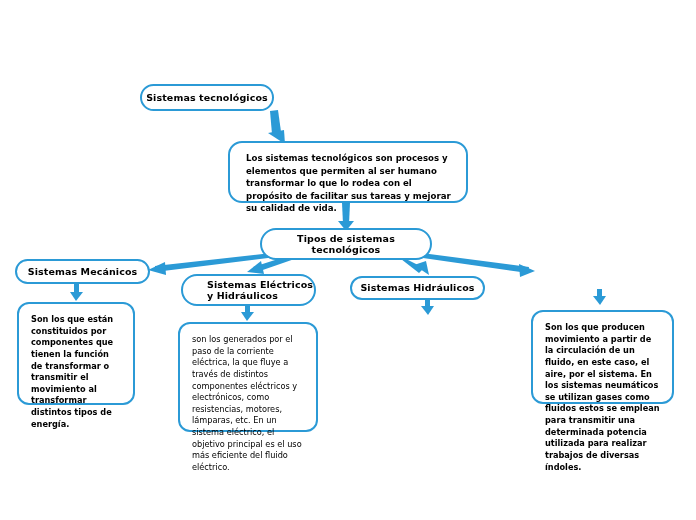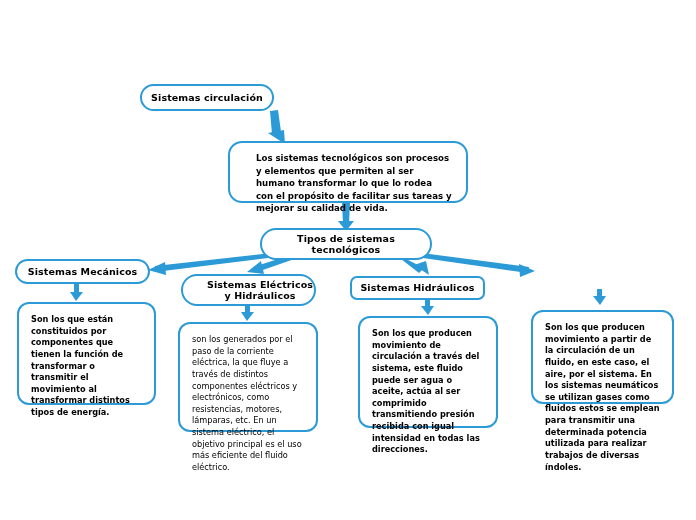--- a/index.html
+++ b/index.html
@@ -40,21 +40,21 @@
     border-radius: 18px;
     display: flex;
     align-items: center;
     justify-content: center;
     text-align: center;
     font-size: 9.5px;
     letter-spacing: 0.1px;
   }
   .pill.left {
     justify-content: flex-start;
-    text-align: center;
+    text-align: left;
   }
   .body-box {
     border-radius: 12px;
     font-size: 8.2px;
     line-height: 1.42;
     padding: 10px 10px 8px 12px;
   }
   .body-box.thin {
     font-weight: bold;
   }
@@ -65,21 +65,21 @@
     height: 27px;
   }
   #n-desc {
     left: 228px;
     top: 141px;
     width: 240px;
     height: 62px;
     border-radius: 14px;
     font-size: 8.6px;
     line-height: 1.46;
-    padding: 9px 14px 0 26px;
+    padding: 9px 14px 0 16px;
     font-weight: bold;
   }
   #n-types {
     left: 260px;
     top: 228px;
     width: 172px;
     height: 32px;
   }
   #h-mec {
     left: 15px;
@@ -92,32 +92,31 @@
     top: 274px;
     width: 135px;
     height: 32px;
     padding-left: 24px;
   }
   #h-hid {
     left: 350px;
     top: 276px;
     width: 135px;
     height: 24px;
-    border-radius: 7px;
   }
   #h-neu {
     left: 528px;
     top: 264px;
     width: 140px;
     height: 25px;
   }
   #b-mec {
     left: 17px;
     top: 302px;
-    width: 139px;
+    width: 118px;
     height: 103px;
   }
   #b-ele {
     left: 178px;
     top: 322px;
     width: 140px;
     height: 110px;
     font-weight: normal;
   }
   #b-hid {
@@ -164,32 +163,31 @@
     <polygon fill="#2b9ad6" points="245,306 250,306 250,314 245,314"></polygon>
     <polygon fill="#2b9ad6" points="241,312 254,312 247,321"></polygon>
 
     <polygon fill="#2b9ad6" points="425,300 430,300 430,308 425,308"></polygon>
     <polygon fill="#2b9ad6" points="421,306 434,306 428,315"></polygon>
 
     <polygon fill="#2b9ad6" points="597,289 602,289 602,298 597,298"></polygon>
     <polygon fill="#2b9ad6" points="593,296 606,296 600,305"></polygon>
   </svg>
 
-  <div class="node pill" id="n-root">Sistemas circulación</div>
+  <div class="node pill" id="n-root">Sistemas tecnológicos</div>
 
   <div class="node" id="n-desc">Los sistemas tecnológicos son procesos y elementos que permiten al ser humano transformar lo que lo rodea con el propósito de facilitar sus tareas y mejorar su calidad de vida.</div>
 
   <div class="node pill" id="n-types">Tipos de sistemas tecnológicos</div>
 
   <div class="node pill" id="h-mec">Sistemas Mecánicos</div>
   <div class="node body-box thin" id="b-mec">Son los que están constituidos por componentes que tienen la función de transformar o transmitir el movimiento al transformar distintos tipos de energía.</div>
 
   <div class="node pill left" id="h-ele">
     <span><span>Sistemas Eléctricos</span><br><span>y Hidráulicos</span></span>
   </div>
   <div class="node body-box" id="b-ele">son los generados por el paso de la corriente eléctrica, la que  fluye a través de distintos componentes eléctricos y electrónicos, como resistencias, motores, lámparas, etc. En un sistema eléctrico, el objetivo principal es el uso más eficiente del fluido eléctrico.</div>
 
   <div class="node pill" id="h-hid">Sistemas Hidráulicos</div>
-  <div class="node body-box thin" id="b-hid">Son los que producen movimiento de circulación a través del sistema, este fluido puede ser agua o aceite, actúa al ser comprimido transmitiendo presión recibida con igual intensidad en todas las direcciones.</div>
 
   <div class="node body-box thin" id="b-neu">Son los que producen movimiento a partir de la  circulación de un fluido, en este caso, el aire, por el sistema. En los sistemas neumáticos se utilizan gases como fluidos estos se emplean para transmitir una determinada potencia utilizada para realizar trabajos de diversas índoles.</div>
 
 </div>
 
 </body></html>

